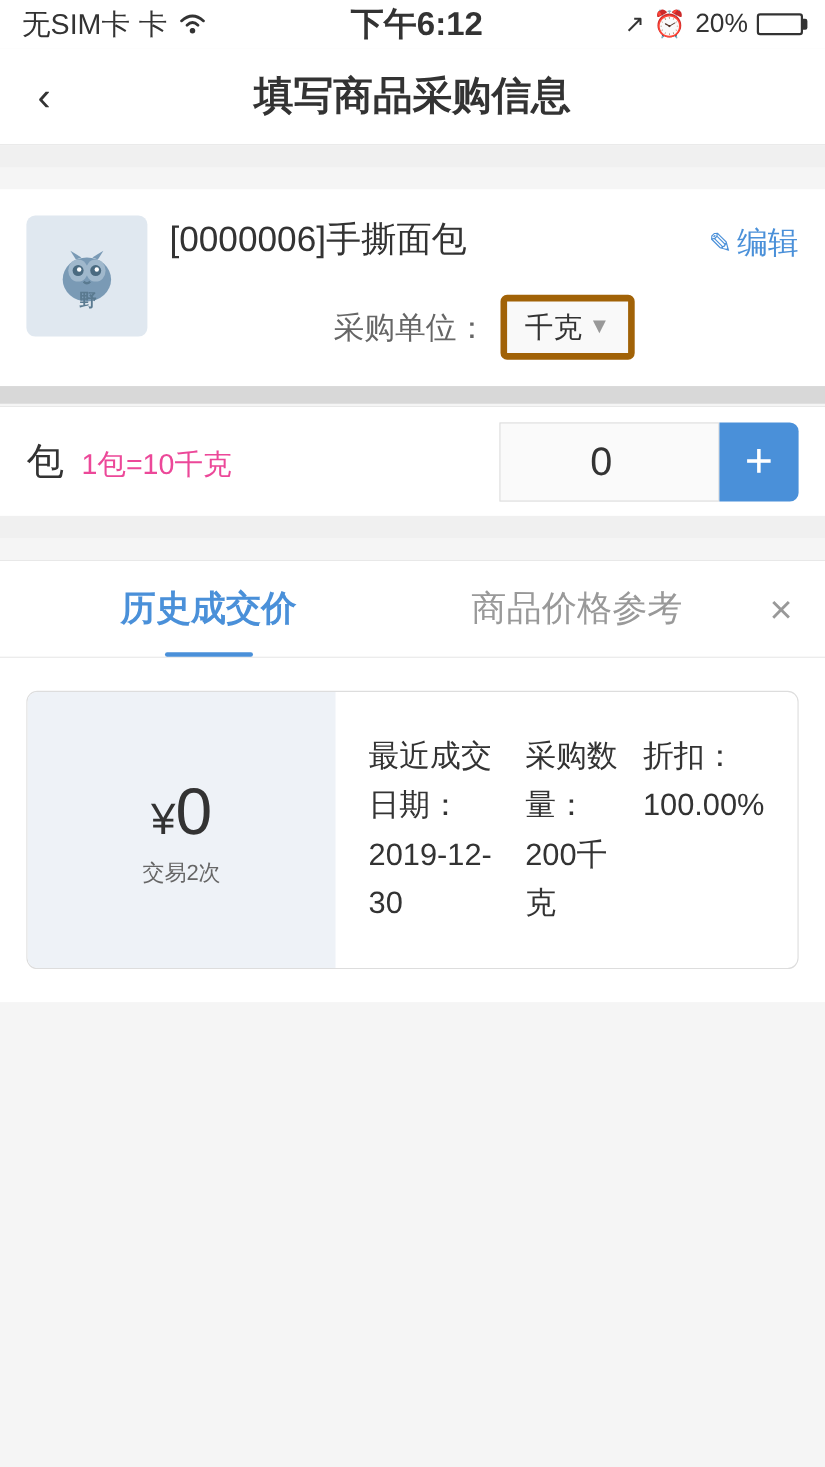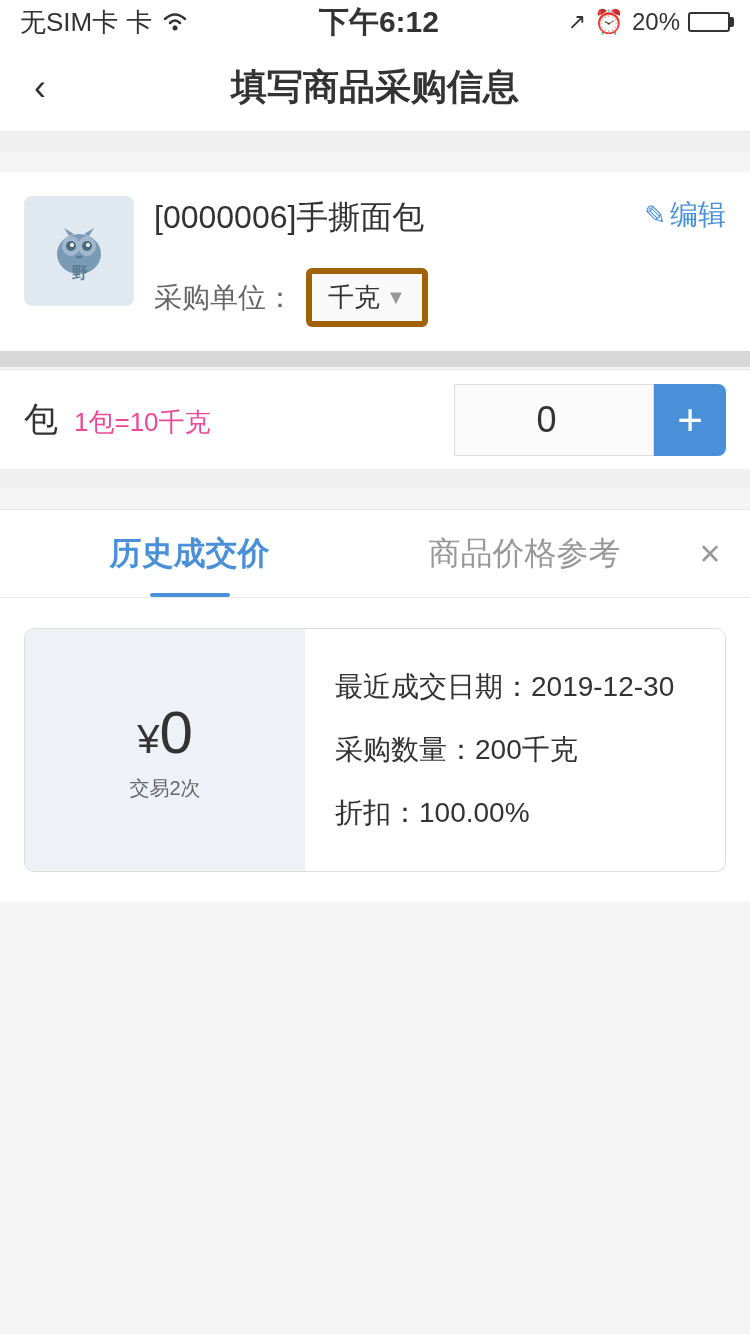--- a/index.html
+++ b/index.html
@@ -118,21 +118,21 @@
       display: flex;
       align-items: center;
       justify-content: center;
       flex-shrink: 0;
     }
     .product-info {
       flex: 1;
     }
     .product-title-row {
       display: flex;
-      align-items: flex-start;
+      align-items: flex-end;
       justify-content: space-between;
     }
     .product-name {
       font-size: 32px;
       color: #333;
       font-weight: 500;
     }
     .edit-btn {
       color: #4a90d9;
       font-size: 28px;
@@ -140,21 +140,21 @@
       align-items: center;
       gap: 4px;
       cursor: pointer;
     }
     .edit-icon-small {
       font-size: 26px;
     }
     .product-unit-row {
       display: flex;
       align-items: center;
-      justify-content: space-between;
+      justify-content: center;
       margin-top: 28px;
     }
     .unit-label {
       font-size: 28px;
       color: #666;
       display: flex;
       align-items: center;
       gap: 12px;
     }
     .unit-select {
@@ -324,21 +324,20 @@
     }
     .price-times {
       font-size: 20px;
       color: #666;
       margin-top: 8px;
     }
     .price-right {
       flex: 1;
       padding: 36px 30px;
       display: flex;
-      flex-direction: column;
       gap: 18px;
       justify-content: center;
     }
     .price-detail-row {
       font-size: 28px;
       color: #333;
       line-height: 1.6;
     }
 
     

